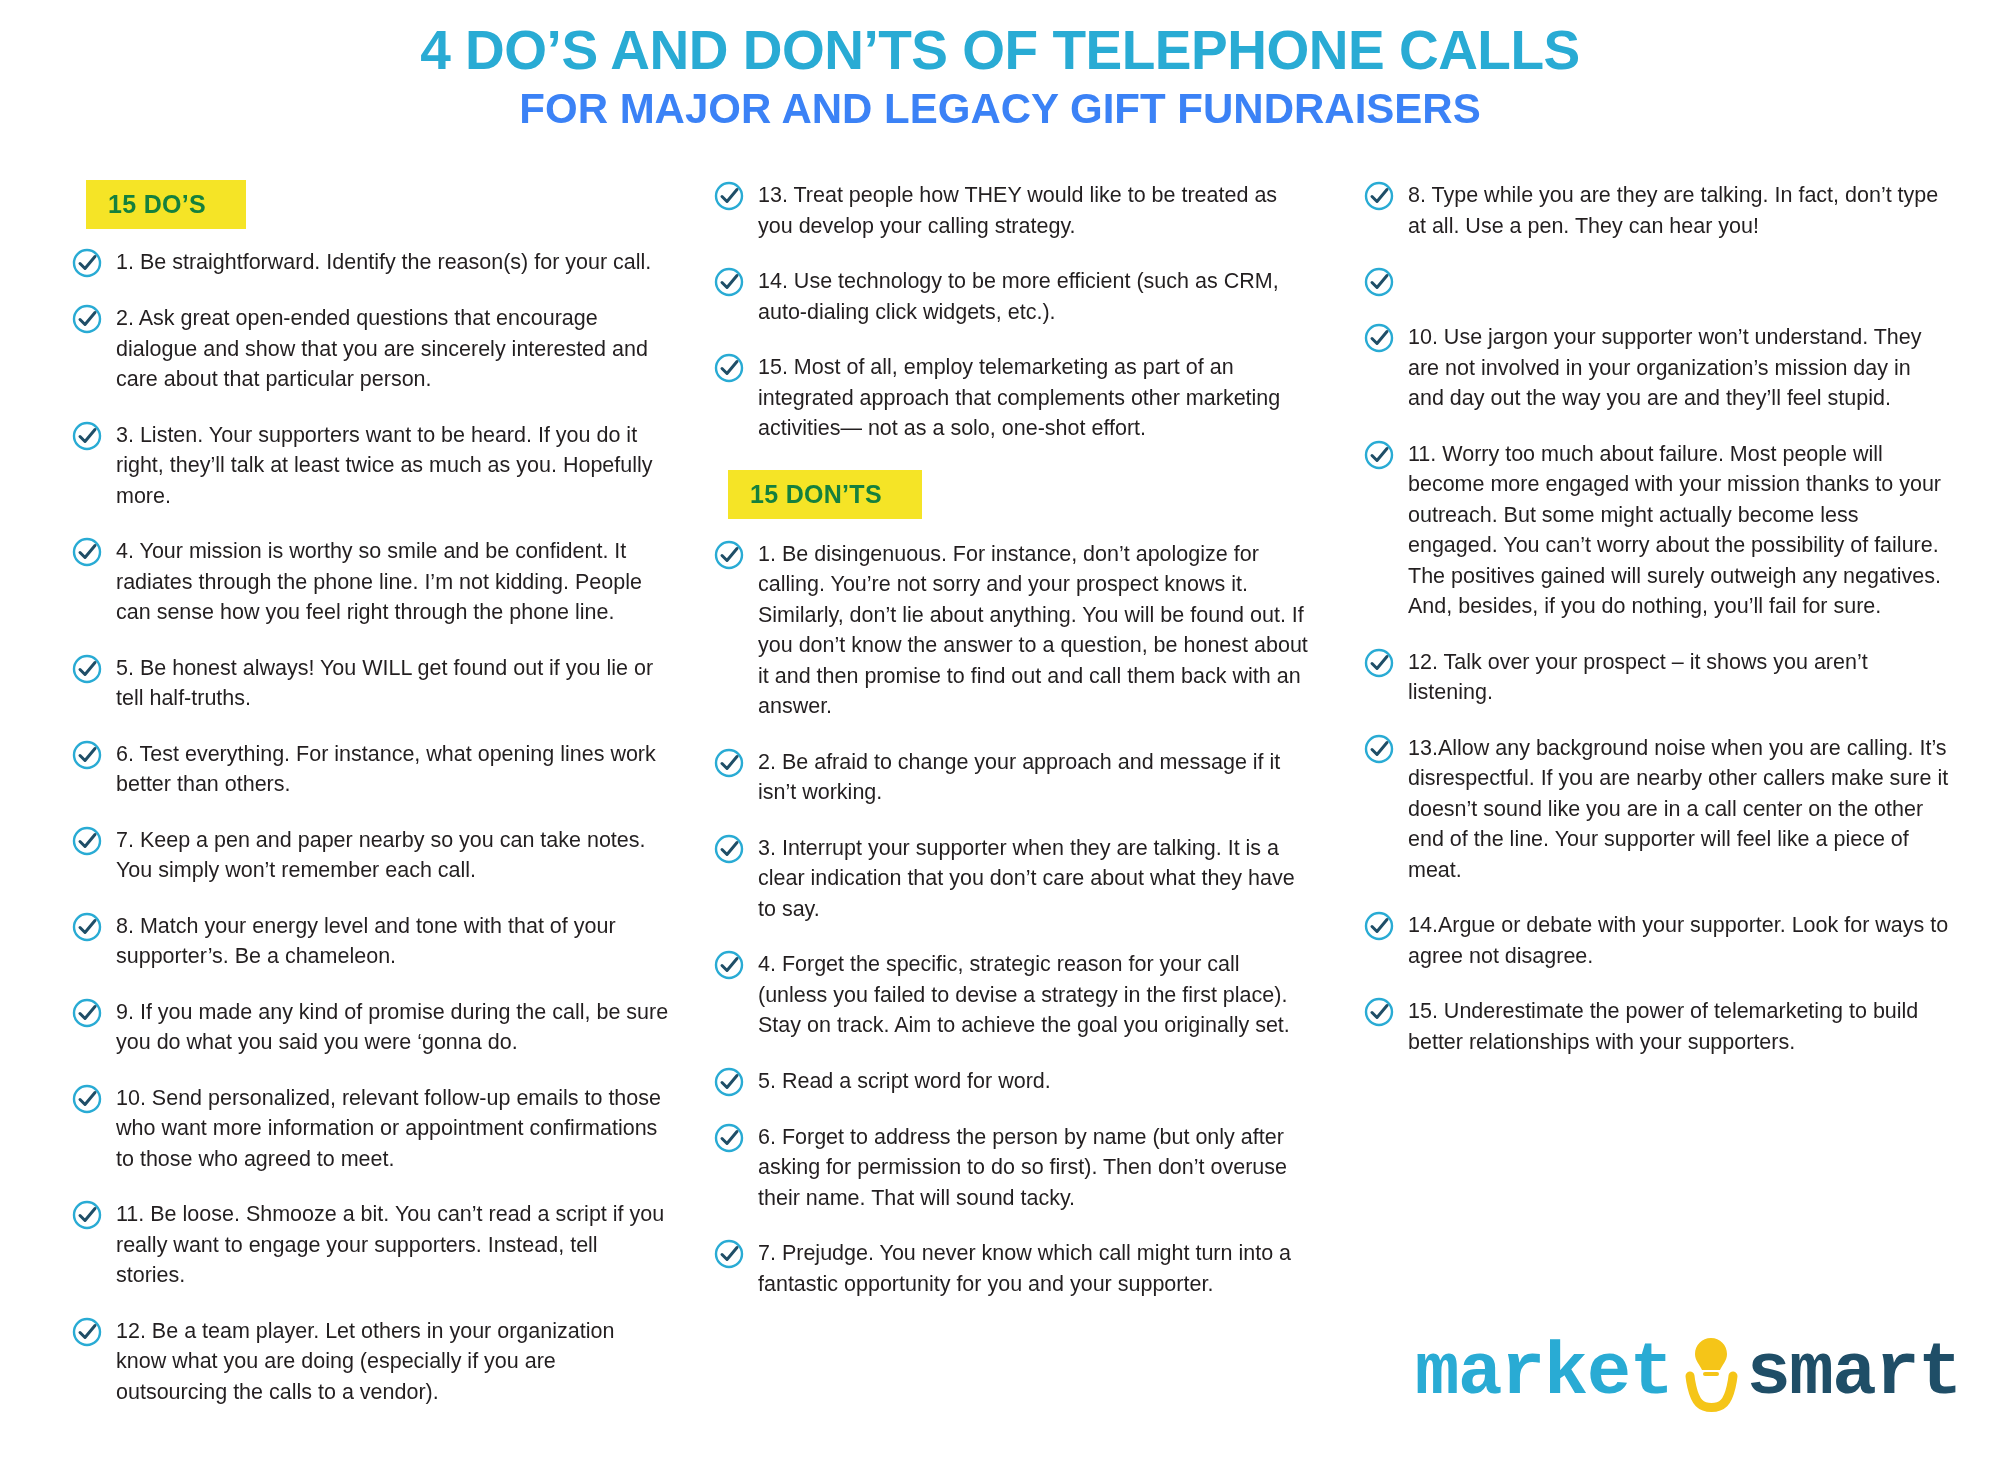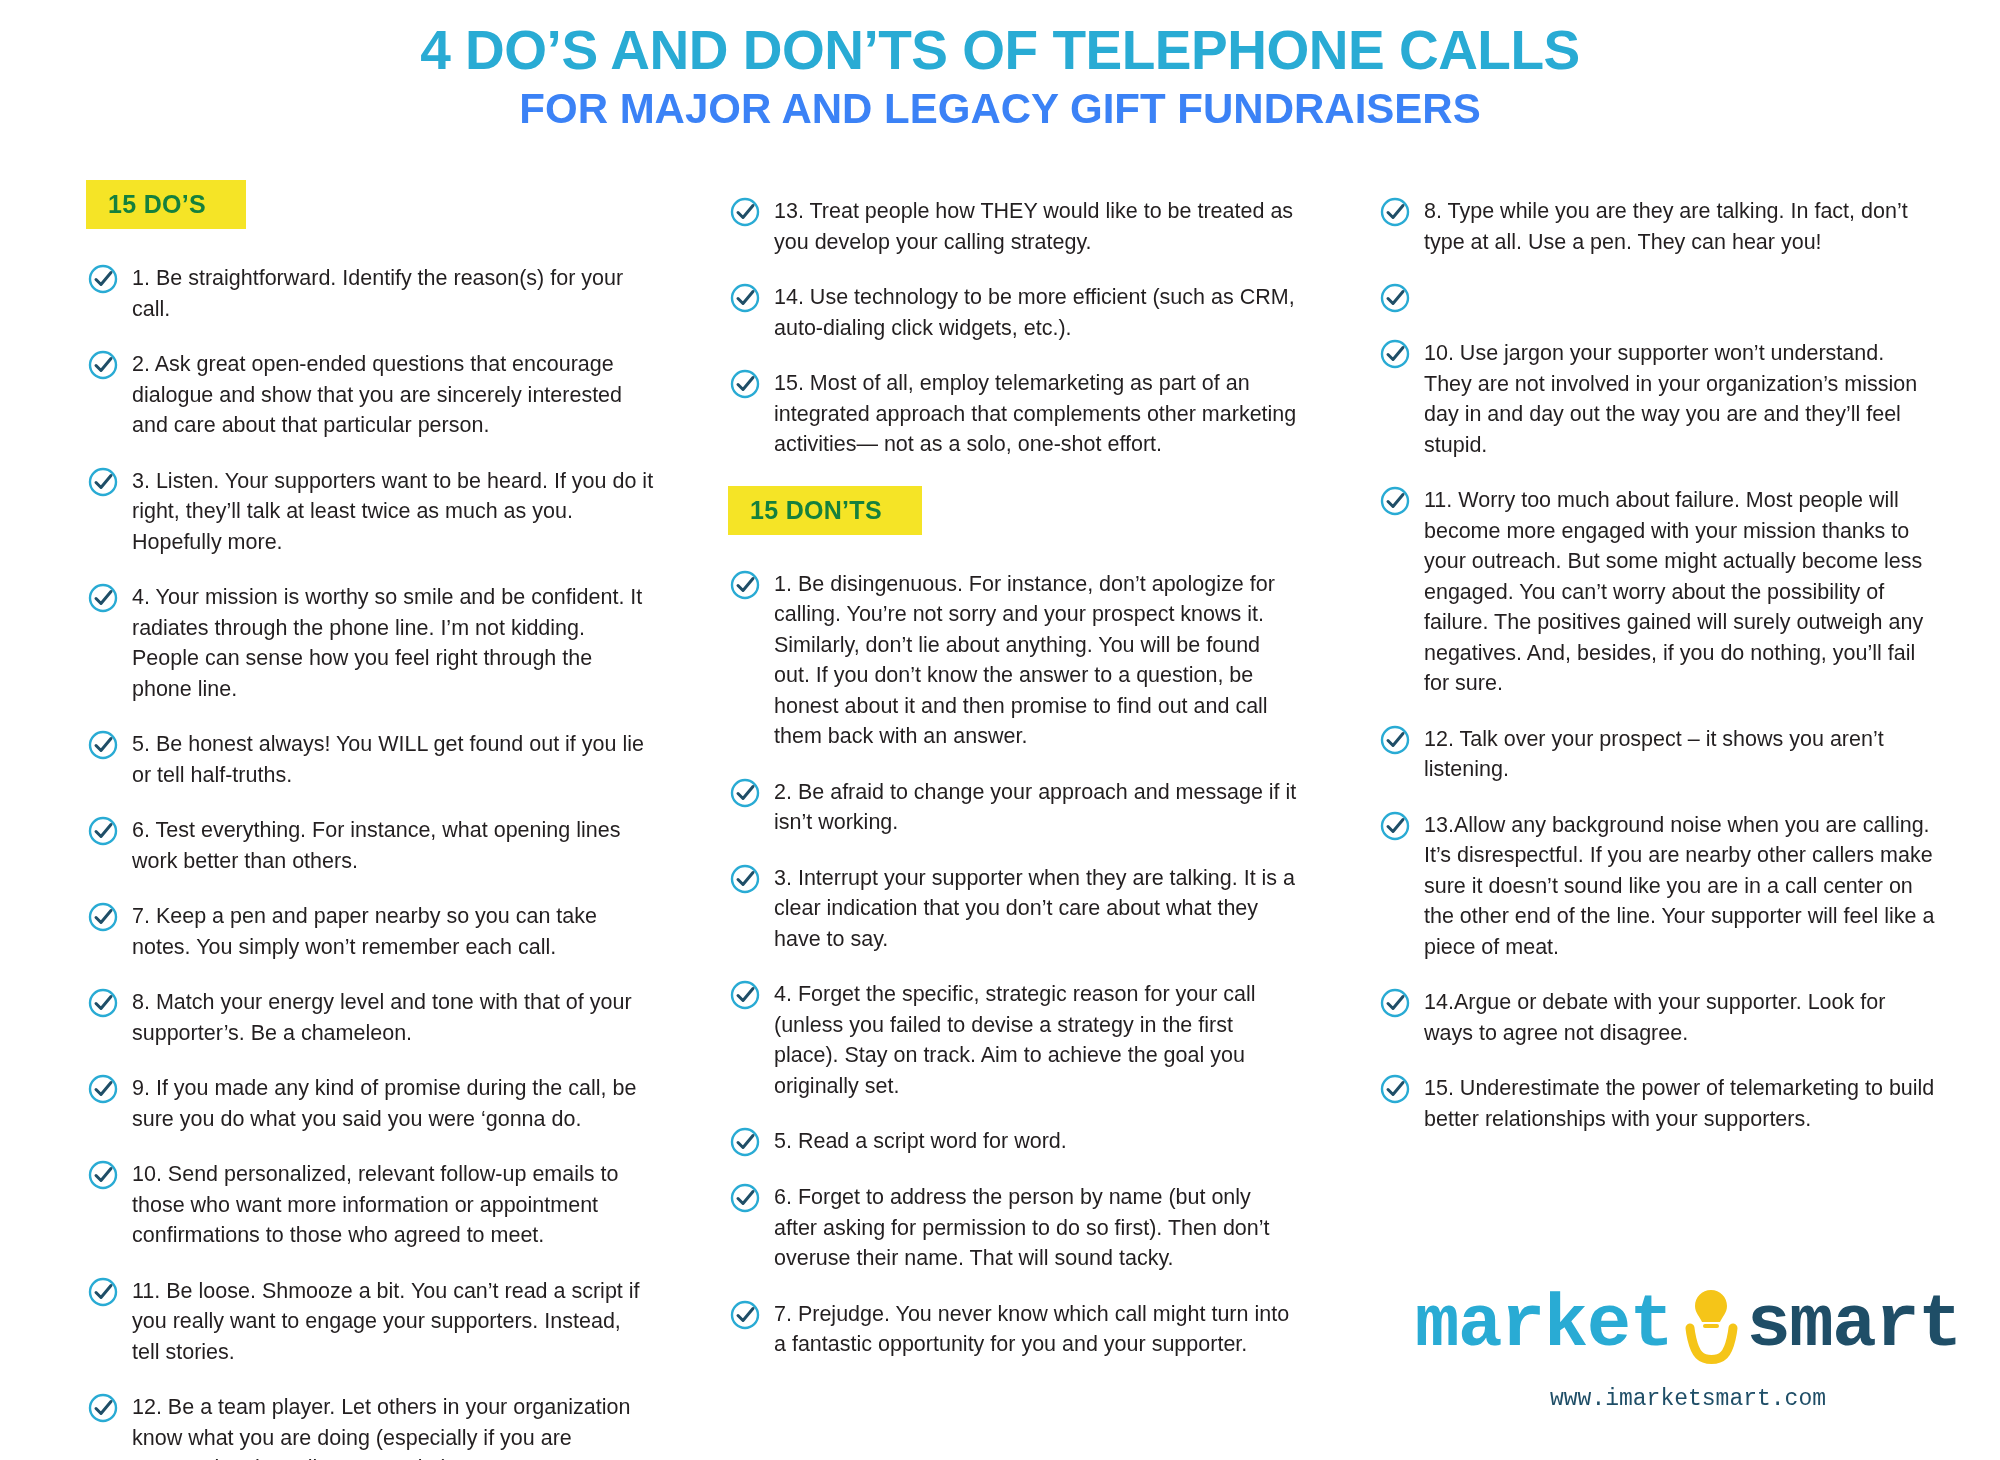--- a/index.html
+++ b/index.html
@@ -69,21 +69,21 @@
     font-size: 25px;
     font-weight: bold;
     letter-spacing: 0.3px;
     padding: 10px 40px 10px 22px;
     margin-bottom: 18px;
   }
   .banner-wrap { margin-left: 14px; }
   .banner-wrap.donts { margin-top: 26px; margin-bottom: 2px; }
 
   
-  .list { list-style: none; margin: 16px; padding: 0; }
+  .list { list-style: none; margin: 0; padding: 0; }
   .item {
     position: relative;
     display: flex;
     align-items: flex-start;
     margin-bottom: 25px;
   }
   .check {
     flex: 0 0 auto;
     width: 30px;
     height: 30px;
@@ -448,16 +448,15 @@
       <span class="logo-market">market</span>
       <span class="logo-mark">
         <svg width="66" height="78" viewBox="0 0 66 78">
           <path d="M33 4 C42 4 49 11 49 20 C49 27 44 31 42 36 L24 36 C22 31 17 27 17 20 C17 11 24 4 33 4 Z" fill="#f5c518"></path>
           <rect x="25" y="38" width="16" height="4" rx="2" fill="#f5c518"></rect>
           <path d="M12 42 C12 42 14 62 21 69 C27 75 40 75 46 69 C53 62 55 42 55 42" fill="none" stroke="#f5c518" stroke-width="9" stroke-linecap="round"></path>
         </svg>
       </span>
       <span class="logo-smart">smart</span>
     </div>
-    <div class="website">www.imarketsmart.com</div>
   </div>
 
 </div>
 
 </body></html>

